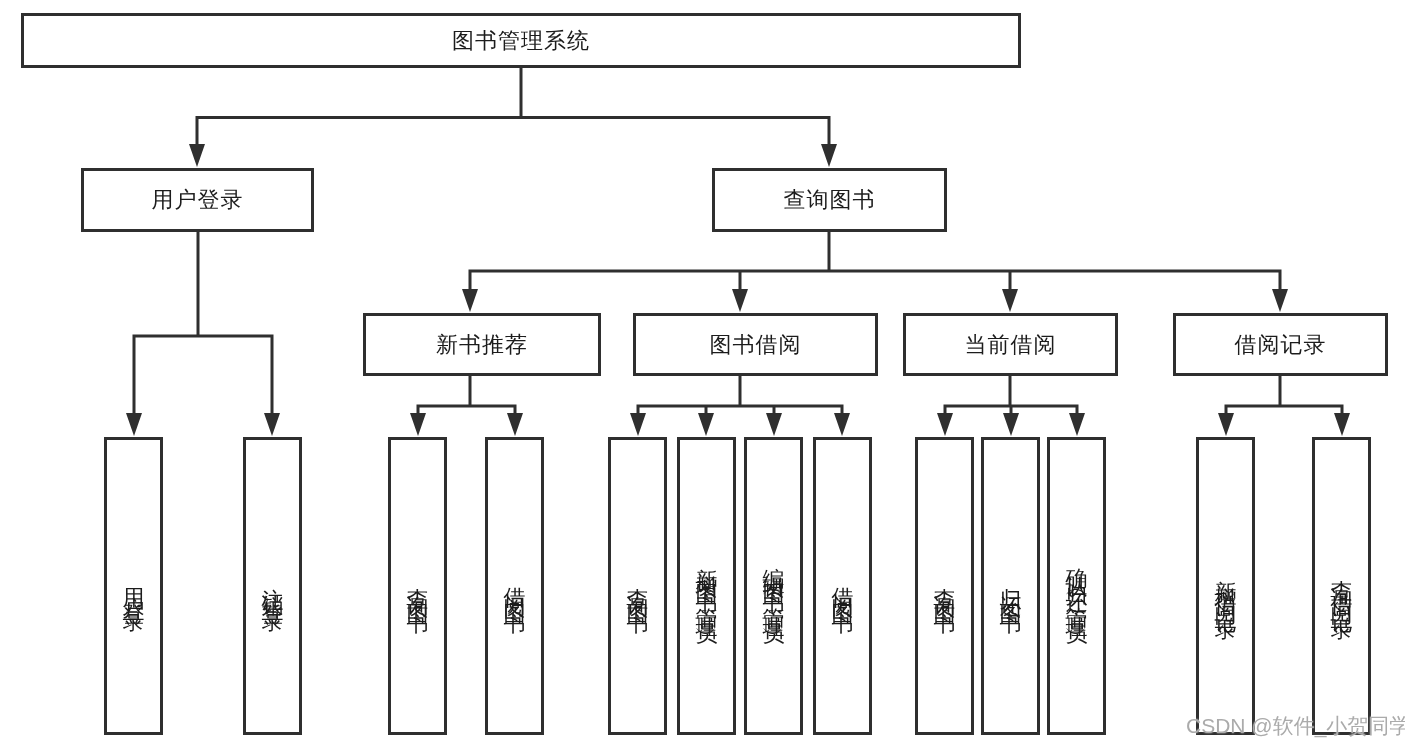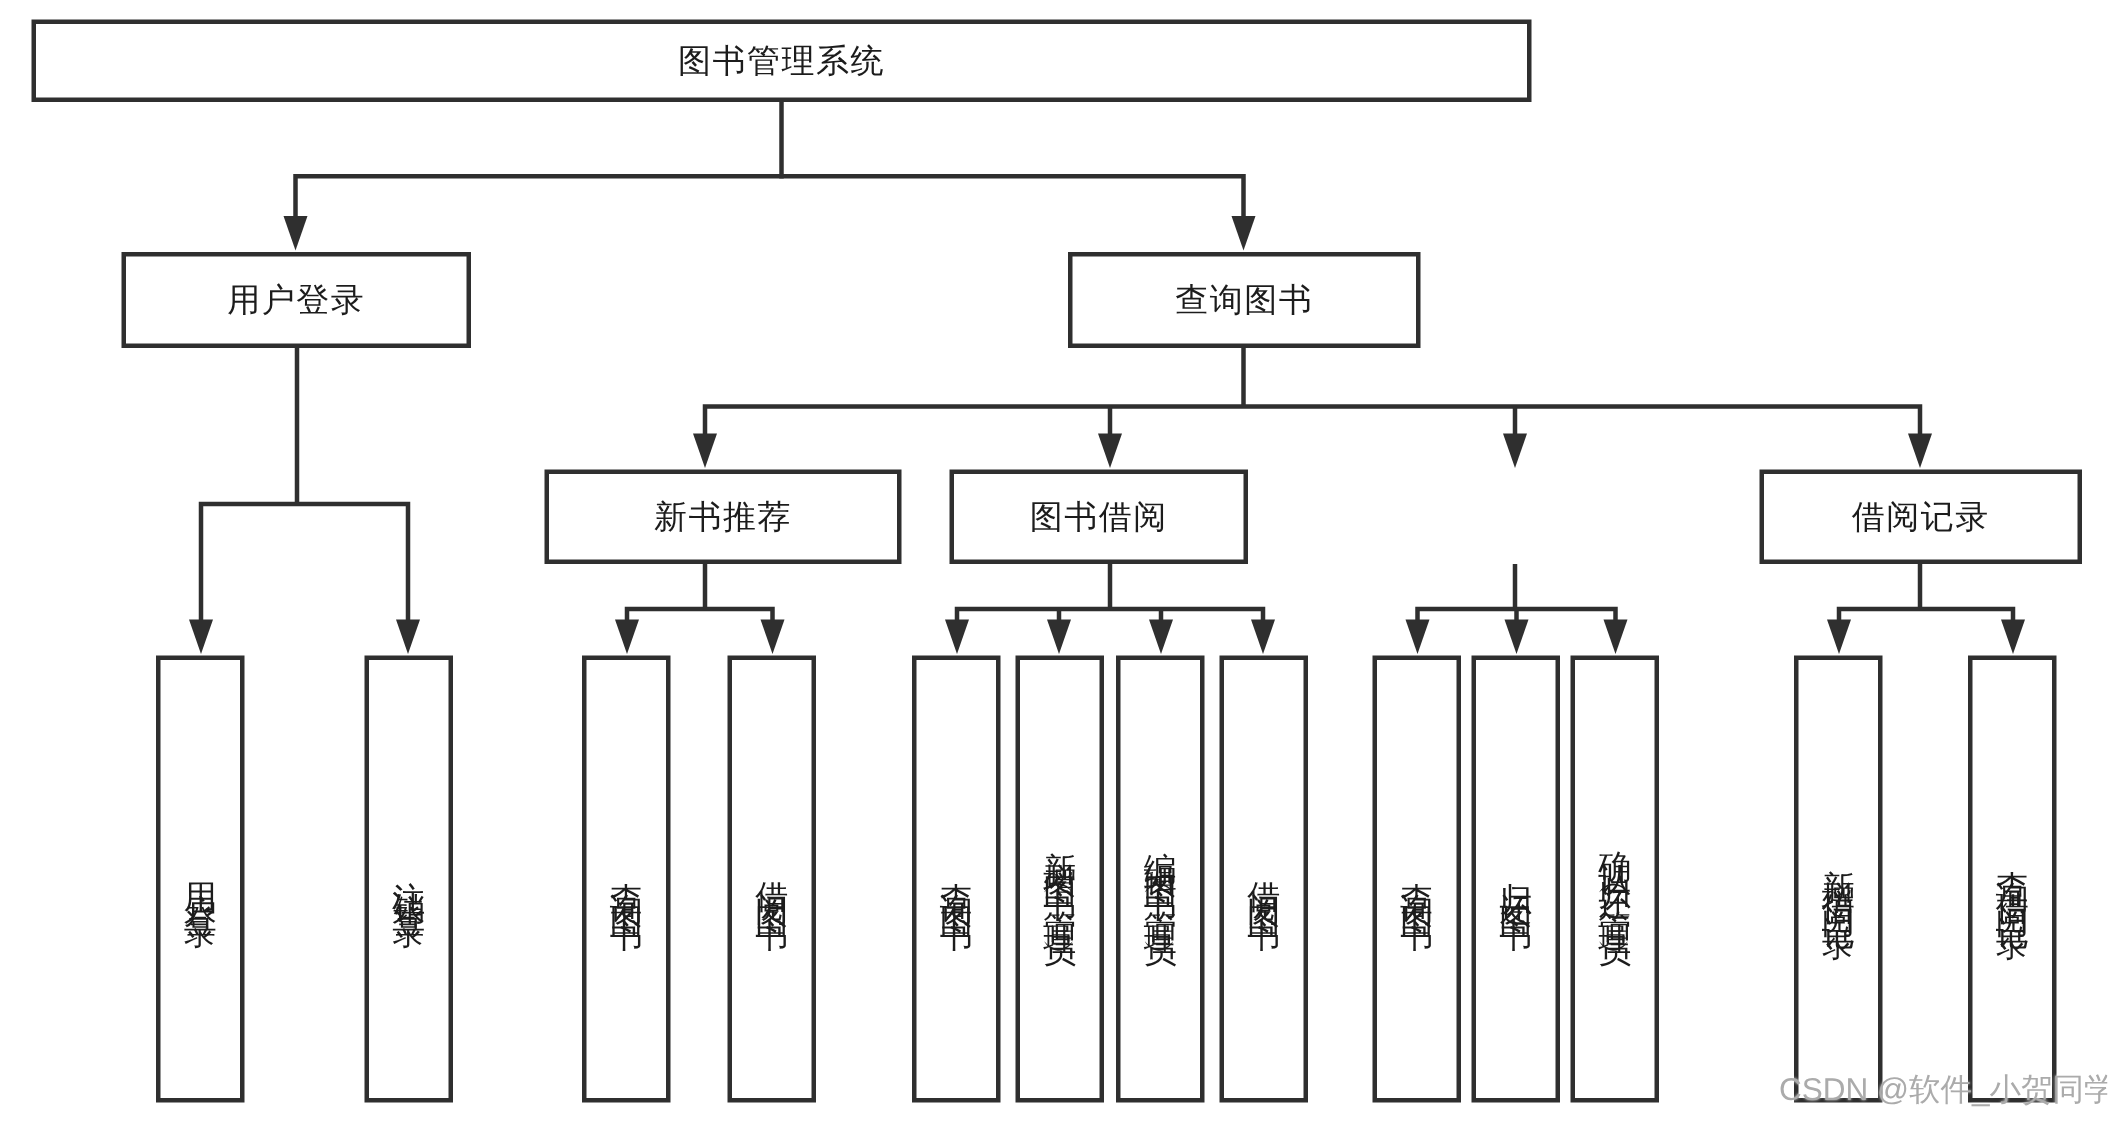--- a/index.html
+++ b/index.html
@@ -68,21 +68,21 @@
     white-space: nowrap;
   }
 
   
   #n-root   { left: 21px;   top: 13px;  width: 1000px; height: 55px; }
   
   #n-login  { left: 81px;   top: 168px; width: 233px;  height: 64px; }
   #n-mgmt   { left: 712px;  top: 168px; width: 235px;  height: 64px; }
   
   #n-l3-1   { left: 363px;  top: 313px; width: 238px;  height: 63px; }
-  #n-l3-2   { left: 633px;  top: 313px; width: 199px;  height: 63px; }
+  #n-l3-2   { left: 633px;  top: 313px; width: 245px;  height: 63px; }
   #n-l3-3   { left: 903px;  top: 313px; width: 215px;  height: 63px; }
   #n-l3-4   { left: 1173px; top: 313px; width: 215px;  height: 63px; }
   
   #l-1  { left: 104px; }
   #l-2  { left: 243px; }
   #l-3  { left: 388px; }
   #l-4  { left: 485px; }
   #l-5  { left: 608px; }
   #l-6  { left: 677px; }
   #l-7  { left: 744px; }
@@ -174,20 +174,23 @@
   <div class="node" id="n-mgmt">
     <span>查询图书</span>
   </div>
 
   <div class="node" id="n-l3-1">
     <span>新书推荐</span>
   </div>
   <div class="node" id="n-l3-2">
     <span>图书借阅</span>
   </div>
+  <div class="node" id="n-l3-3">
+    <span>当前借阅</span>
+  </div>
   <div class="node" id="n-l3-4">
     <span>借阅记录</span>
   </div>
 
   <div class="leaf" id="l-1">
     <span>用户登录</span>
   </div>
   <div class="leaf" id="l-2">
     <span>注销登录</span>
   </div>

